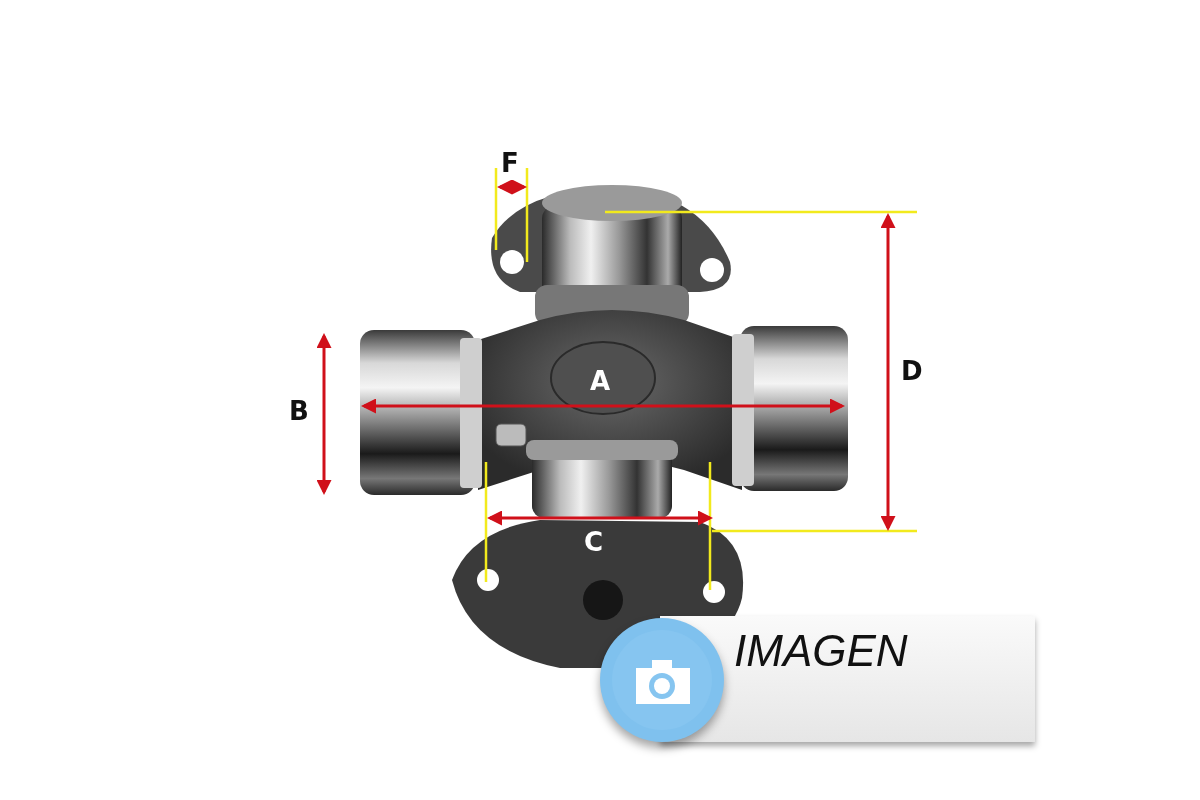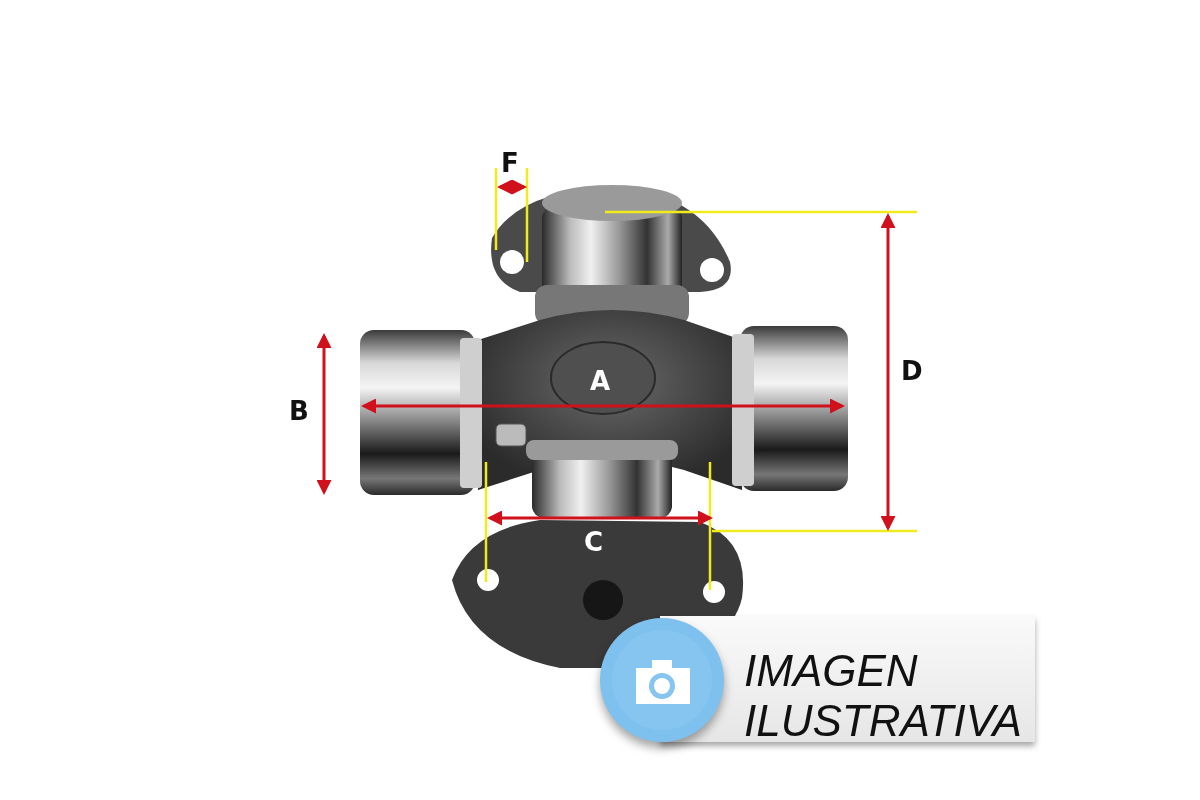--- a/index.html
+++ b/index.html
@@ -7,22 +7,22 @@
   .stage{position:absolute;left:0;top:0;width:1200px;height:800px;}
   .photo-bg{position:absolute;left:348px;top:182px;width:560px;height:500px;background:#fff;}
   .lbl{position:absolute;font-family:"DejaVu Sans",sans-serif;font-weight:bold;font-size:26px;color:#111;}
   .lbl-white{color:#fff;}
   .badge{position:absolute;left:600px;top:614px;width:436px;height:134px;}
   .badge-bar{position:absolute;left:60px;top:2px;width:375px;height:126px;
     background:linear-gradient(#fafafa,#e6e6e6);box-shadow:0 4px 6px rgba(0,0,0,.35);}
   .badge-circle{position:absolute;left:0;top:4px;width:124px;height:124px;border-radius:50%;
     background:#7fc1ee;box-shadow:0 6px 10px rgba(0,0,0,.35);}
   .badge-inner{position:absolute;left:12px;top:12px;width:100px;height:100px;border-radius:50%;background:#86c5f0;}
-  .badge-text{position:absolute;left:144px;top:12px;font-family:"Liberation Sans",sans-serif;font-style:italic;
-    font-size:44px;line-height:50px;color:#111;letter-spacing:0px;margin-top:20px;}
+  .badge-text{position:absolute;left:134px;top:12px;font-family:"Liberation Sans",sans-serif;font-style:italic;
+    font-size:44px;line-height:50px;color:#111;letter-spacing:0px;}
 </style>
 </head>
 <body>
 
 <div class="stage">
   <div class="photo-bg"></div>
 
   <svg width="1200" height="800" style="position:absolute;left:0;top:0">
     <defs>
       <linearGradient id="capH" x1="0" y1="0" x2="0" y2="1">
@@ -113,16 +113,15 @@
       <div class="badge-inner"></div>
       <svg width="124" height="124" style="position:absolute;left:0;top:0">
         <rect x="36" y="50" width="54" height="36" fill="#fff"></rect>
         <rect x="52" y="42" width="20" height="10" fill="#fff"></rect>
         <circle cx="62" cy="68" r="13" fill="#86c5f0"></circle>
         <circle cx="62" cy="68" r="8" fill="#fff"></circle>
       </svg>
     </div>
     <div class="badge-text">
       <div>IMAGEN</div>
-      <div>ILUSTRATIVA</div>
     </div>
   </div>
 </div>
 
 </body></html>

